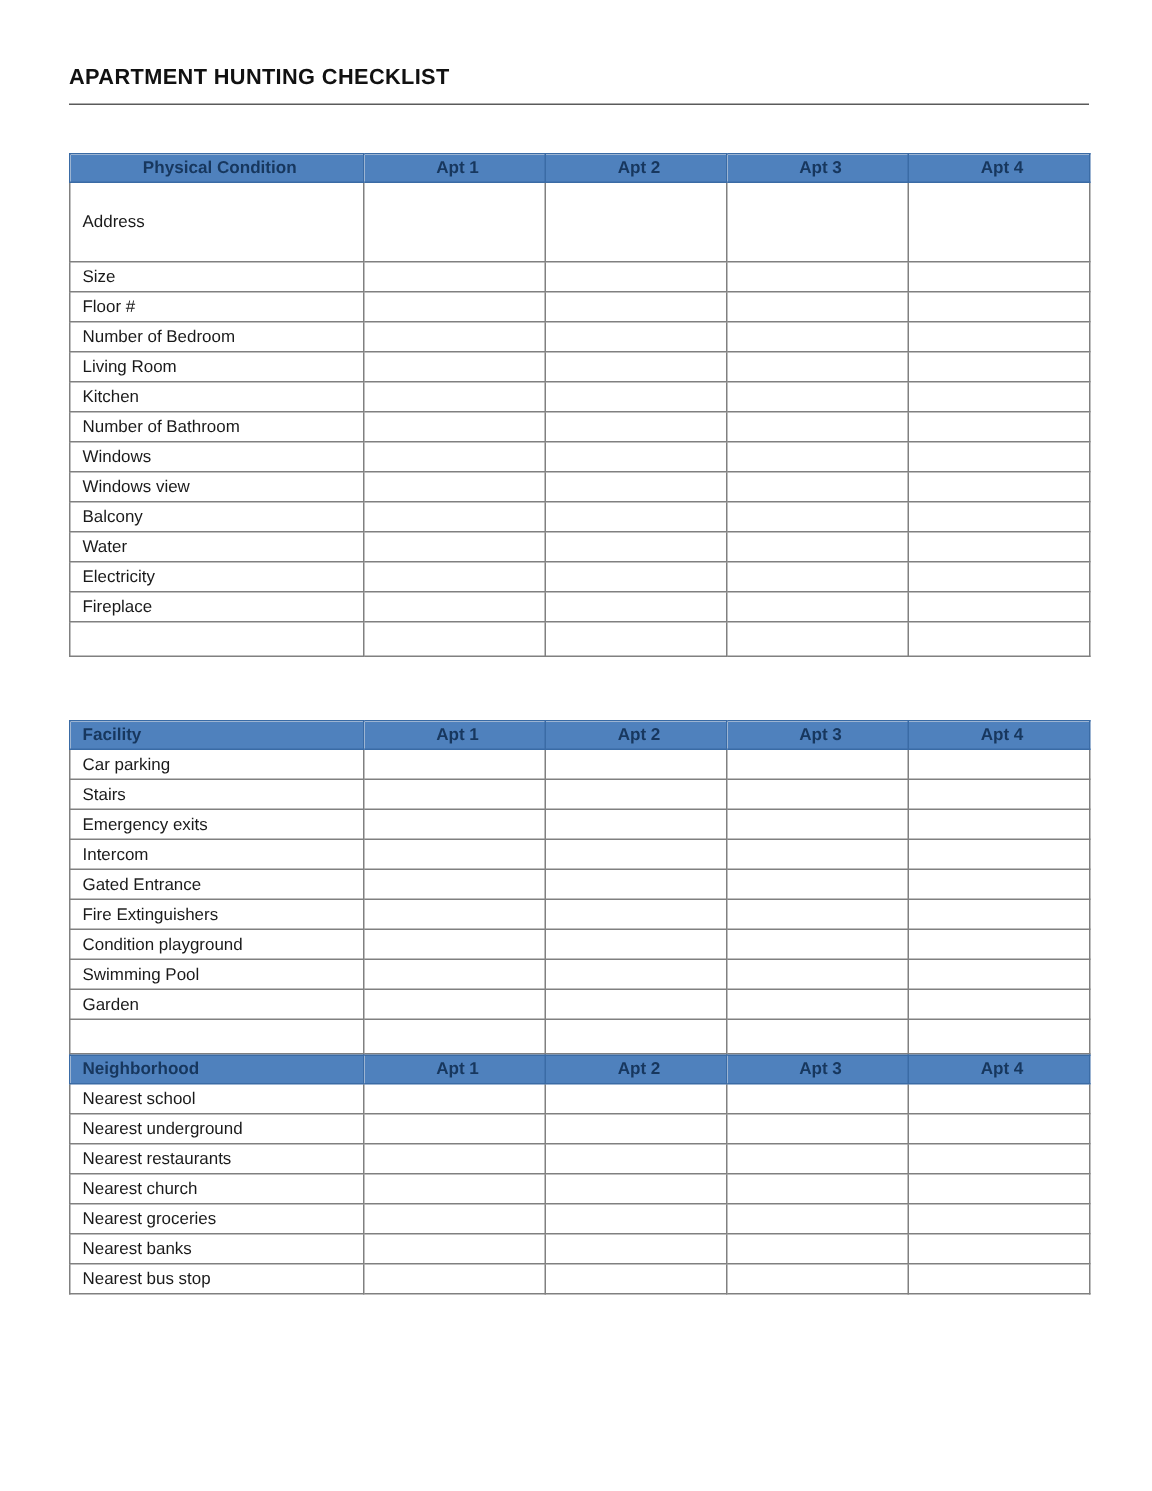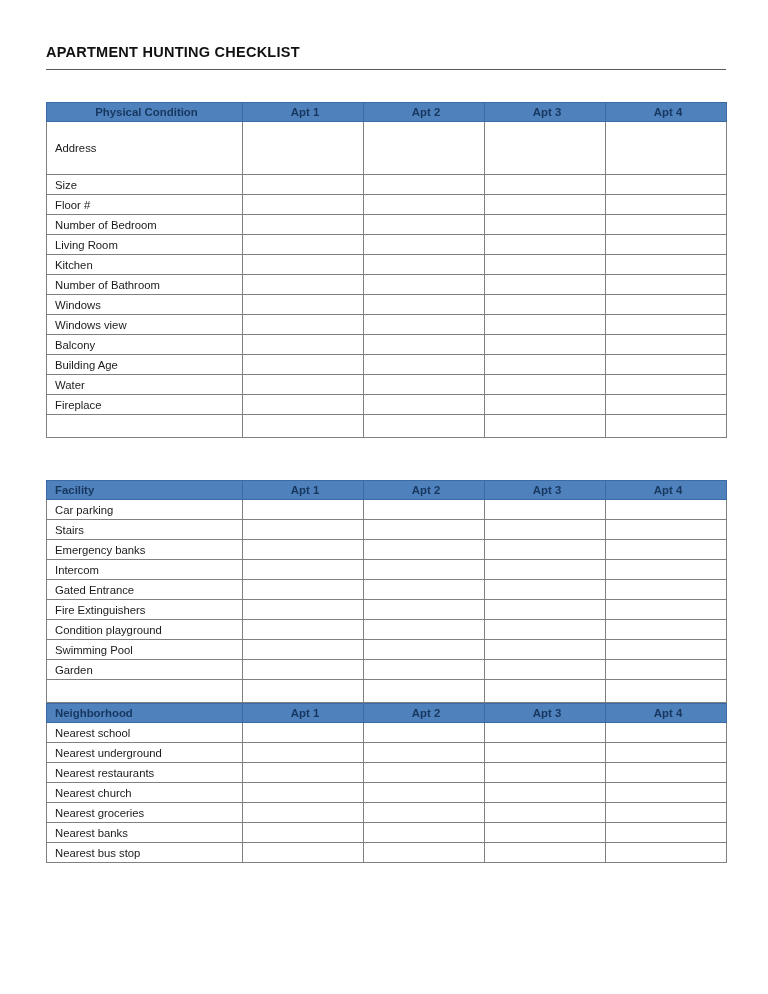--- a/index.html
+++ b/index.html
@@ -173,28 +173,28 @@
             <td class="cell-blank"></td>
           </tr>
           <tr>
             <td>Balcony</td>
             <td class="cell-blank"></td>
             <td class="cell-blank"></td>
             <td class="cell-blank"></td>
             <td class="cell-blank"></td>
           </tr>
           <tr>
-            <td>Building Age</td>
-            <td class="cell-blank"></td>
-            <td class="cell-blank"></td>
-            <td class="cell-blank"></td>
-            <td class="cell-blank"></td>
-          </tr>
-          <tr>
             <td>Water</td>
+            <td class="cell-blank"></td>
+            <td class="cell-blank"></td>
+            <td class="cell-blank"></td>
+            <td class="cell-blank"></td>
+          </tr>
+          <tr>
+            <td>Electricity</td>
             <td class="cell-blank"></td>
             <td class="cell-blank"></td>
             <td class="cell-blank"></td>
             <td class="cell-blank"></td>
           </tr>
           <tr>
             <td>Fireplace</td>
             <td class="cell-blank"></td>
             <td class="cell-blank"></td>
             <td class="cell-blank"></td>
@@ -235,21 +235,21 @@
             <td class="cell-blank"></td>
           </tr>
           <tr>
             <td>Stairs</td>
             <td class="cell-blank"></td>
             <td class="cell-blank"></td>
             <td class="cell-blank"></td>
             <td class="cell-blank"></td>
           </tr>
           <tr>
-            <td>Emergency banks</td>
+            <td>Emergency exits</td>
             <td class="cell-blank"></td>
             <td class="cell-blank"></td>
             <td class="cell-blank"></td>
             <td class="cell-blank"></td>
           </tr>
           <tr>
             <td>Intercom</td>
             <td class="cell-blank"></td>
             <td class="cell-blank"></td>
             <td class="cell-blank"></td>

